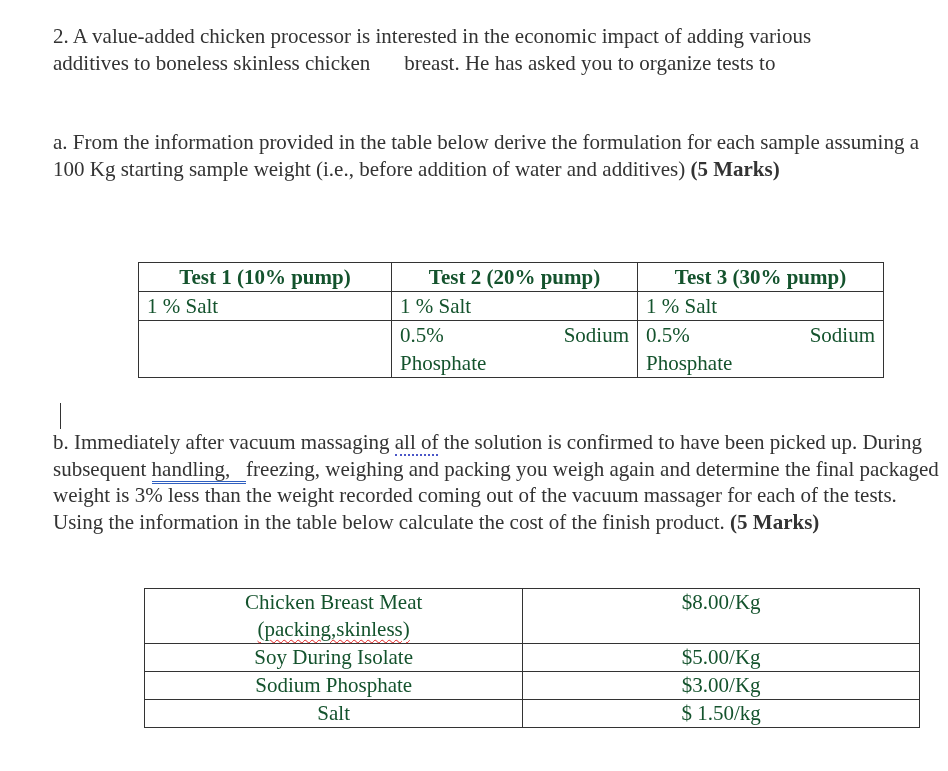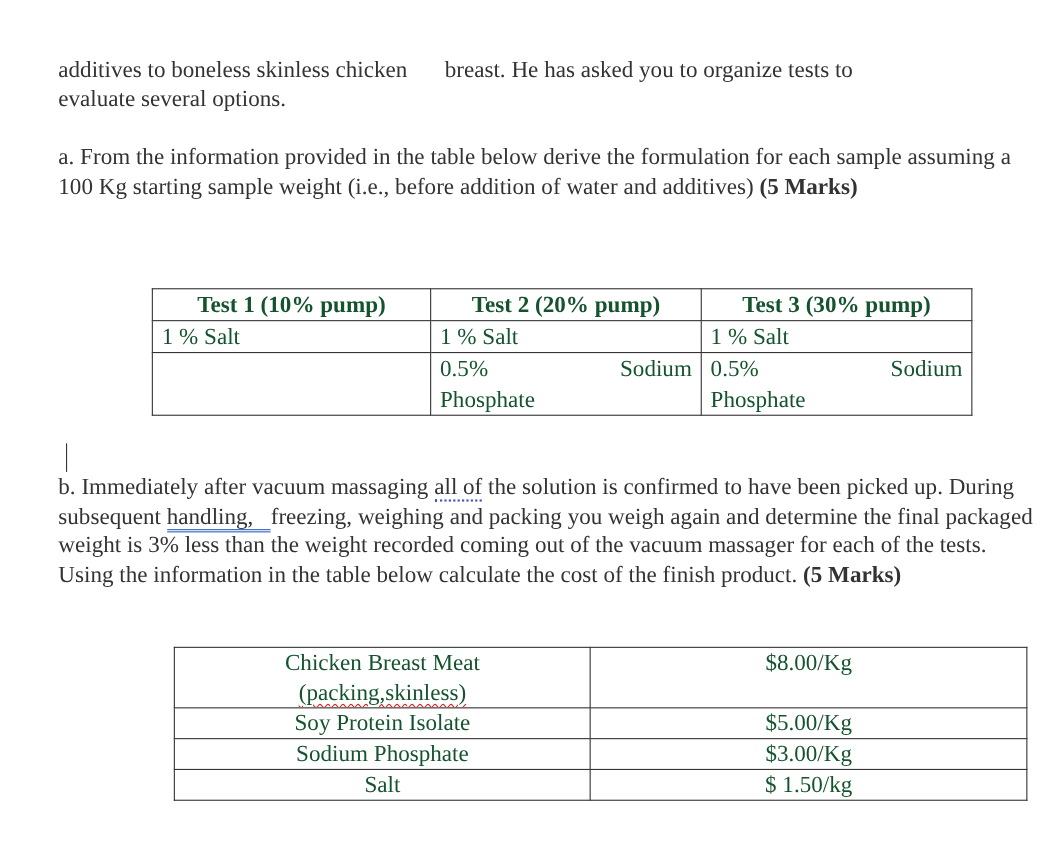--- a/index.html
+++ b/index.html
@@ -11,34 +11,33 @@
   .p3 { top:429px; width:895px; }
   b { font-weight:bold; }
   .gap { display:inline-block; width:34px; }
   .cursor { position:absolute; left:60px; top:403px; width:1px; height:26px; background:#333; }
   table { border-collapse:collapse; position:absolute; }
   td, th { border:1px solid #333; padding:0 8px; vertical-align:top; font-size:21px; line-height:28px; color:#14532d; }
   .t1 { left:138px; top:262px; width:746px; }
   .t1 th { font-weight:bold; text-align:center; height:28px; }
   .t1 .c1 { width:236px; } .t1 .c2 { width:229px;margin-top:28px; } .t1 .c3 { width:229px; }
   .split { display:flex; justify-content:space-between;text-align:center; }
-  .t2 { left:158px; top:588px; width:776px; }
+  .t2 { left:144px; top:588px; width:776px; }
   .t2 td { text-align:center; line-height:27px; }
   .t2 .n { width:355px; } .t2 .p { width:373px; }
   .dotted { border-bottom:2px dotted #4a56c8; }
   .dbl { border-bottom:3px double #3060c0; }
   .squig { text-decoration:underline wavy #e02020; text-underline-offset:3px; text-decoration-thickness:1px; }
 </style>
 </head>
 <body>
 
 <p class="para p1">
-  <br>
+  <span>2. A value-added chicken processor is interested in the economic impact of adding various</span><br>
   <span>additives to boneless skinless chicken</span><span class="gap"></span><span>breast.  He has asked you to organize tests to</span><br>
-  <span>evaluate several options.</span>
 </p>
 
 <p class="para p2">
   <span>a. From the information provided in the table below derive the formulation for each sample assuming a 100 Kg starting sample weight (i.e., before addition of water and additives) </span><b>(5 Marks)</b>
 </p>
 
 <table class="t1">
   <tbody>
       <tr>
     <th class="c1">Test 1 (10% pump)</th>
@@ -79,21 +78,21 @@
 <table class="t2">
   <tbody>
       <tr>
     <td class="n">
       <div>Chicken Breast Meat</div>
       <div><span class="squig">(packing,skinless)</span></div>
     </td>
     <td class="p">$8.00/Kg</td>
   </tr>
   <tr>
-    <td class="n">Soy Protein Isolate</td>
+    <td class="n">Soy During Isolate</td>
     <td class="p">$5.00/Kg</td>
   </tr>
   <tr>
     <td class="n">Sodium Phosphate</td>
     <td class="p">$3.00/Kg</td>
   </tr>
   <tr>
     <td class="n">Salt</td>
     <td class="p">$ 1.50/kg</td>
   </tr>

